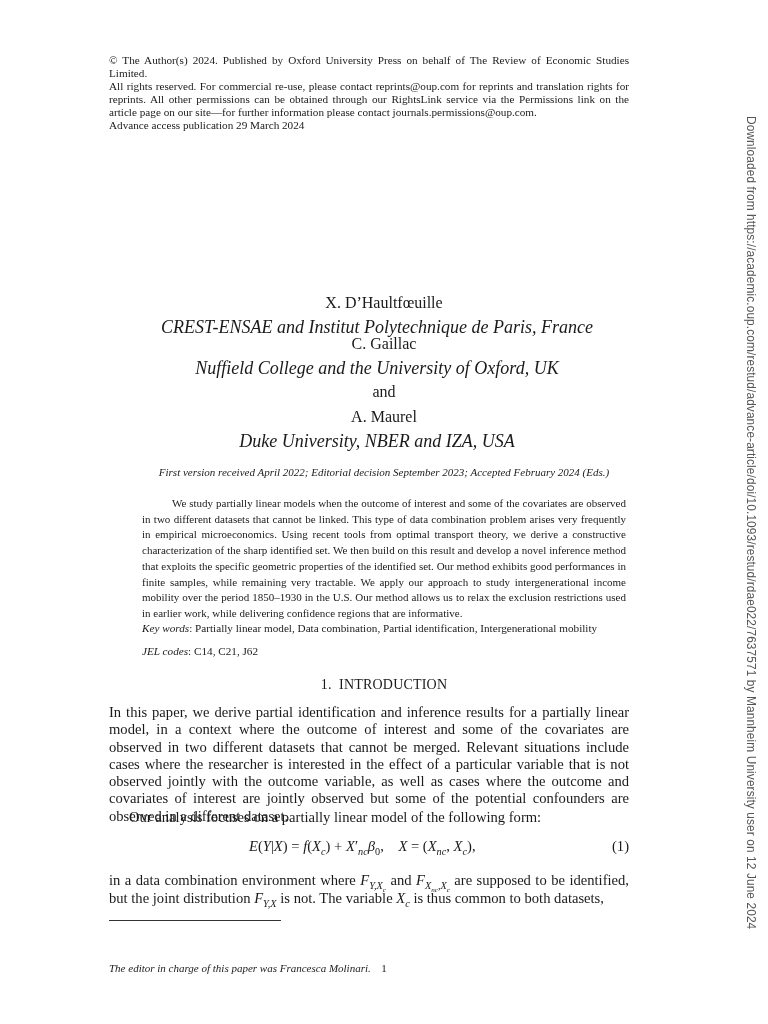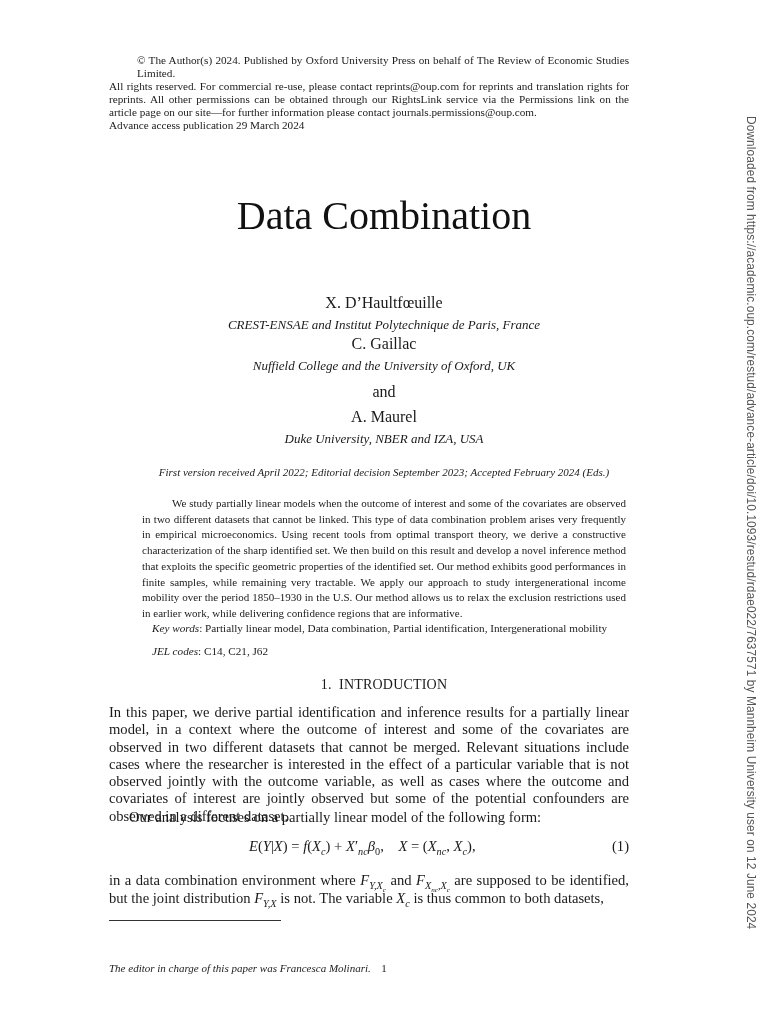--- a/index.html
+++ b/index.html
@@ -1,28 +1,28 @@
 <!DOCTYPE html>
 <html><head>
 <meta charset="utf-8">
 <style>
   html, body { margin:0; padding:0; background:#ffffff; }
   body { width:768px; height:1024px; position:relative; overflow:hidden;
          font-family:"Liberation Serif","DejaVu Serif",serif; color:#1a1a1a; }
   .abs { position:absolute; }
   .hdr { left:109px; width:520px; top:54px; font-size:11.2px; line-height:13px; text-align:justify; }
   .hdr-line1 { display:flex; justify-content:space-between; }
-  .hdr .just { text-align:justify; text-align-last:justify;margin-left:28px; }
+  .hdr .just { text-align:justify; text-align-last:justify; }
   .title { left:100px; width:568px; top:194px; font-size:40px; line-height:44px; text-align:center; color:#111; }
   .author { left:100px; width:568px; text-align:center; font-size:16px; }
-  .affil { left:100px; width:568px; text-align:center; font-size:13px; font-style:italic; }
+  .affil { left:93px; width:568px; text-align:center; font-size:18px; font-style:italic; }
   .dates { left:100px; width:568px; top:466px; text-align:center; font-size:11px; font-style:italic; }
   .abstract { left:142px; width:484px; top:496px; font-size:11px; line-height:15.7px; text-align:justify; }
   .abstract p { margin:0; text-indent:30px; }
-  .kw { left:142px; width:484px; font-size:11.2px;margin-left:10px; }
+  .kw { left:142px; width:484px; font-size:11.2px; }
   .kw em { font-style:italic; }
   .section { left:100px; width:568px; top:677px; text-align:center; font-size:14px; letter-spacing:0.2px; }
   .body { left:109px; width:520px; font-size:14.6px; line-height:17.3px; text-align:justify; }
   .body p { margin:0; }
   .indent { text-indent:20px; }
   .eq { left:109px; width:520px; top:838px; font-size:14.6px; }
   .eq .formula { position:absolute; left:140px; white-space:nowrap; font-style:normal;text-align:right; }
   .eq .num { position:absolute; right:0; }
   .footrule { left:109px; top:920px; width:172px; height:1px; background:#333; }
   .footnote { left:109px; top:930px; font-size:11px; font-style:italic;margin-top:32px; }
@@ -37,21 +37,20 @@
 </head>
 <body>
 
 <div class="abs hdr">
   <div class="just">© The Author(s) 2024. Published by Oxford University Press on behalf of The Review of Economic Studies Limited.</div>
   <div style="text-align:justify;">All rights reserved. For commercial re-use, please contact reprints@oup.com for reprints and translation rights for reprints. All other permissions can be obtained through our RightsLink service via the Permissions link on the article page on our site—for further information please contact journals.permissions@oup.com.</div>
   <div>Advance access publication 29 March 2024</div>
 </div>
 
 <div class="abs title">
-  <div>Data Combination</div>
 </div>
 
 <div class="abs author" style="top:294px;">X. D’Haultfœuille</div>
 <div class="abs affil" style="top:317px;">CREST-ENSAE and Institut Polytechnique de Paris, France</div>
 <div class="abs author" style="top:335px;">C. Gaillac</div>
 <div class="abs affil" style="top:358px;">Nuffield College and the University of Oxford, UK</div>
 <div class="abs author" style="top:383px;">and</div>
 <div class="abs author" style="top:408px;">A. Maurel</div>
 <div class="abs affil" style="top:431px;">Duke University, NBER and IZA, USA</div>
 

